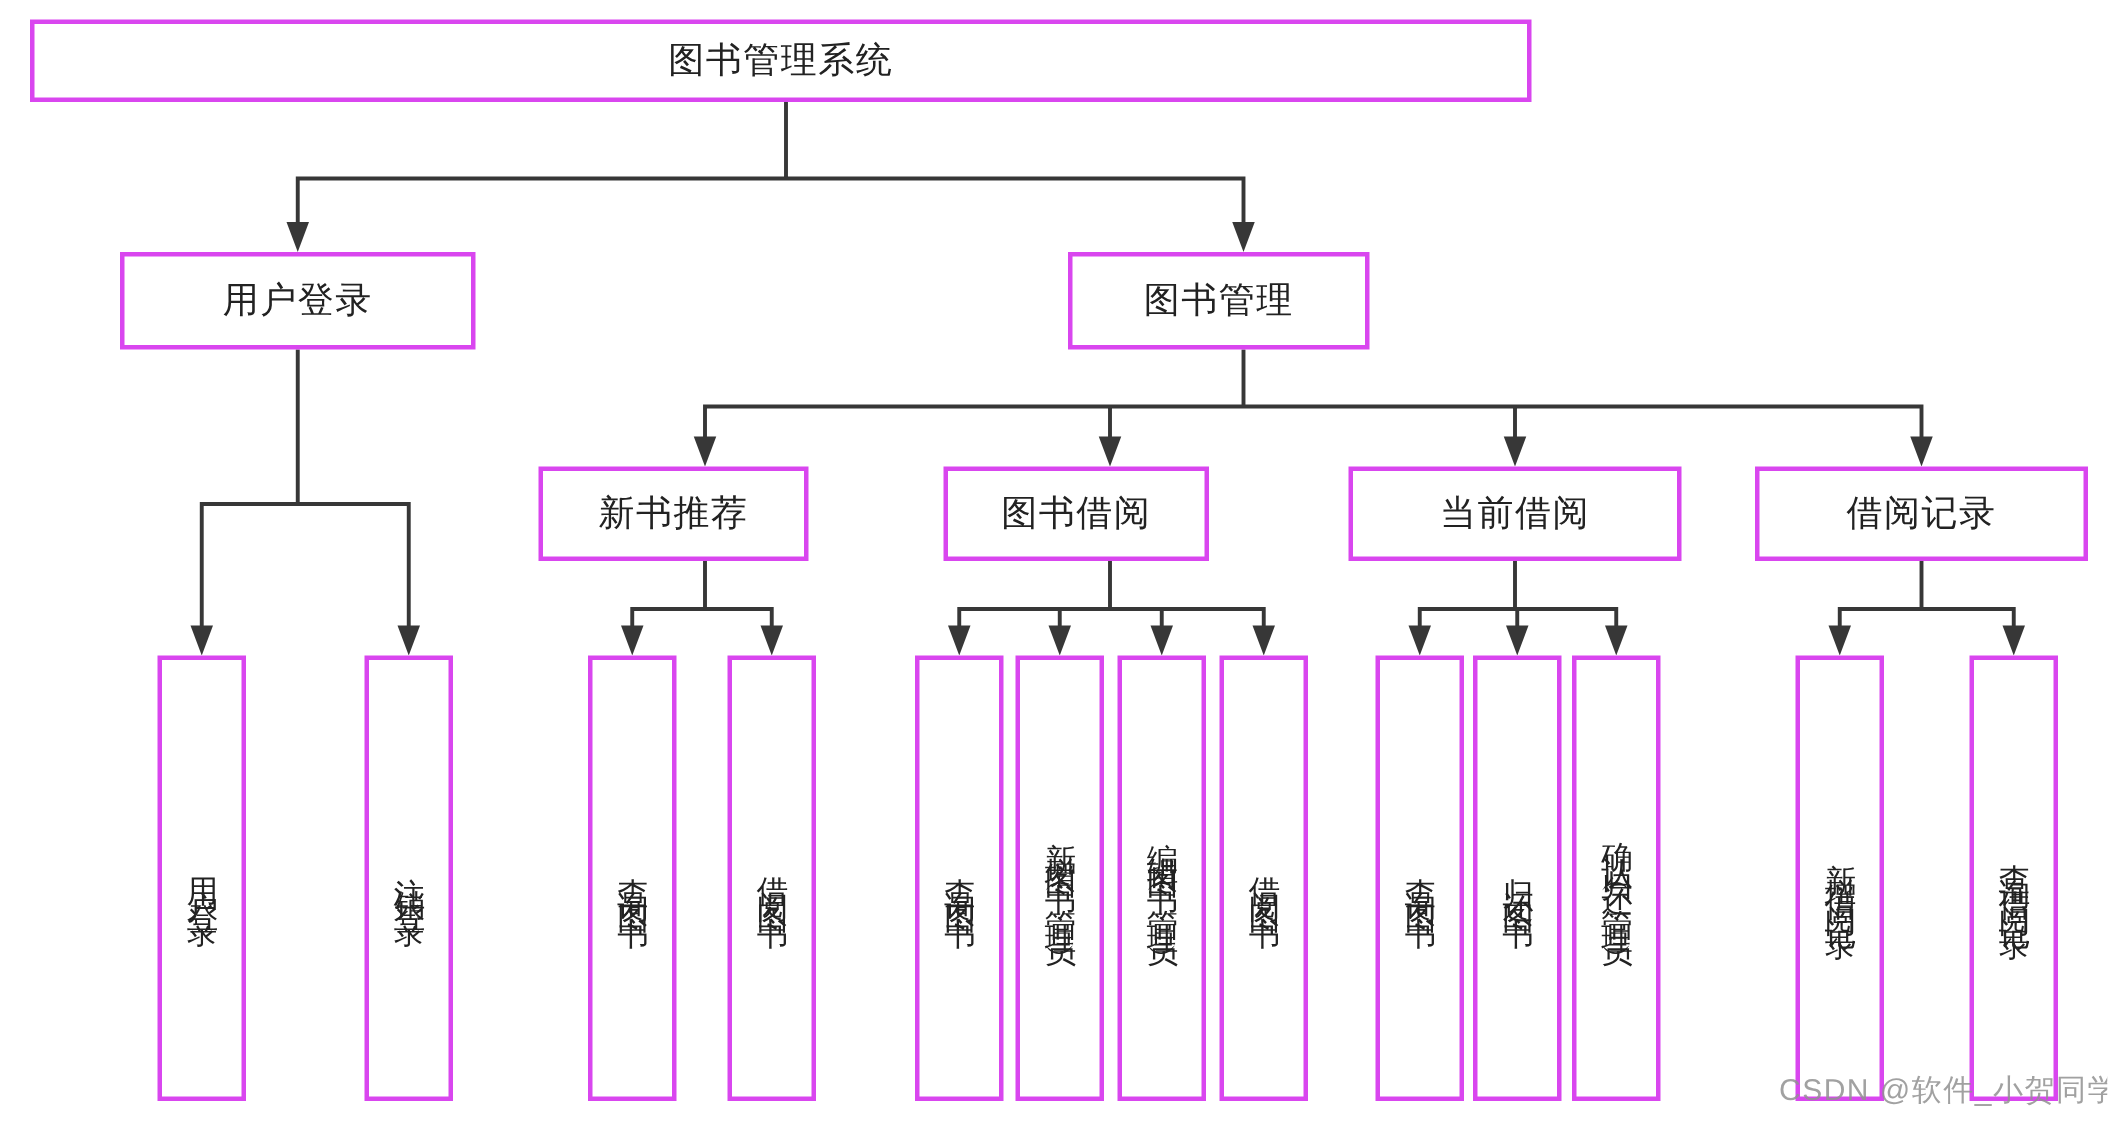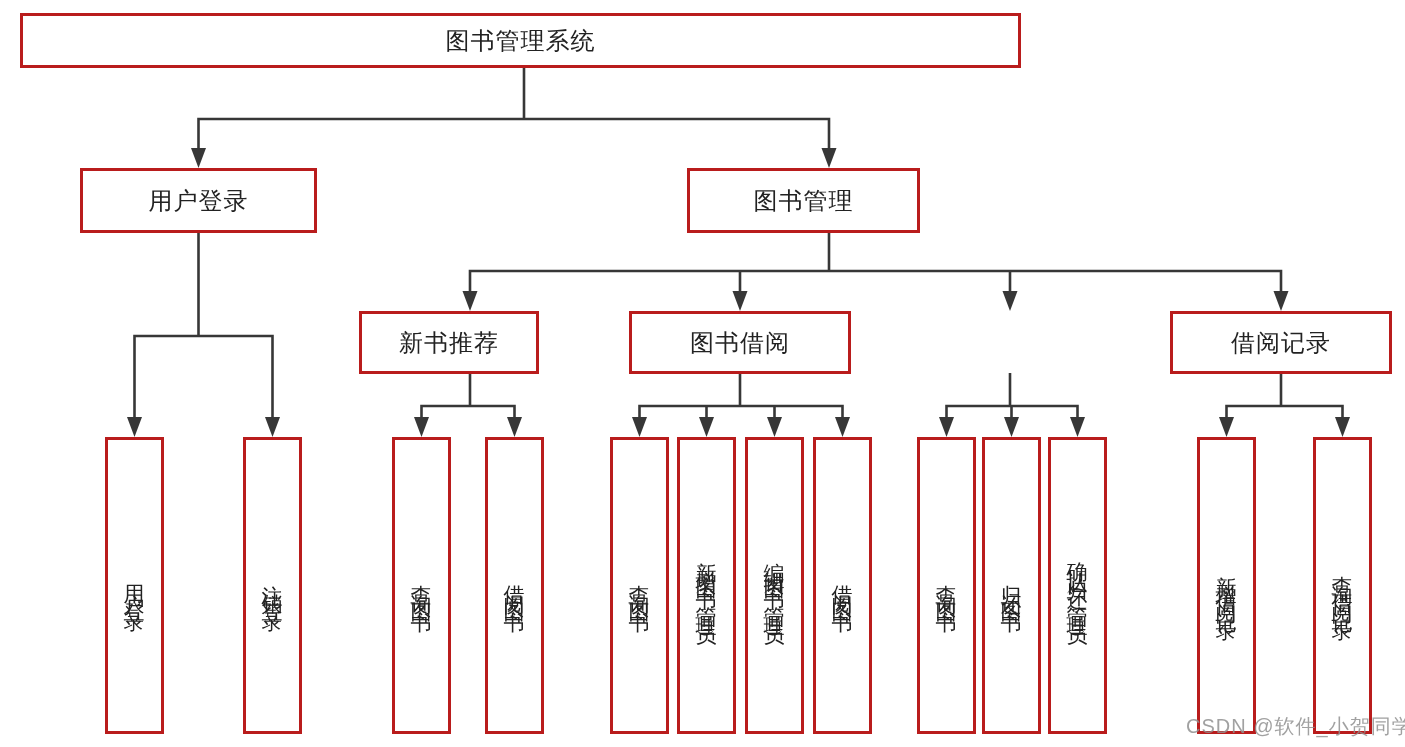--- a/index.html
+++ b/index.html
@@ -7,21 +7,21 @@
     position:relative;
     width:1405px;height:747px;
     background:#ffffff;
     font-family:"Liberation Sans","DejaVu Sans",sans-serif;
     overflow:hidden;
   }
   .connector-layer{position:absolute;left:0;top:0;width:1405px;height:747px;}
   .node{
     position:absolute;
     background:#ffffff;
-    border:3px solid #b91c1c;
+    border:3px solid #d946ef;
     box-sizing:border-box;
     display:flex;
     align-items:center;
     justify-content:center;
     color:#222222;
     z-index:2;
   }
   .h-node span{
     font-size:24px;
     letter-spacing:1px;
@@ -74,29 +74,32 @@
     <path fill="#373737" stroke="none" d="M1219 417 h15 L1226.5 437 z M1335 417 h15 L1342.5 437 z"></path>
   </svg>
 
   <div class="node h-node" style="left:20px;top:13px;width:1001px;height:55px">
     <span>图书管理系统</span>
   </div>
 
   <div class="node h-node" style="left:80px;top:168px;width:237px;height:65px">
     <span>用户登录</span>
   </div>
-  <div class="node h-node" style="left:687px;top:168px;width:233px;height:65px">
+  <div class="node h-node" style="left:712px;top:168px;width:201px;height:65px">
     <span>图书管理</span>
   </div>
 
   <div class="node h-node" style="left:359px;top:311px;width:180px;height:63px">
     <span>新书推荐</span>
   </div>
-  <div class="node h-node" style="left:629px;top:311px;width:222px;height:63px">
+  <div class="node h-node" style="left:629px;top:311px;width:177px;height:63px">
     <span>图书借阅</span>
+  </div>
+  <div class="node h-node" style="left:899px;top:311px;width:222px;height:63px">
+    <span>当前借阅</span>
   </div>
   <div class="node h-node" style="left:1170px;top:311px;width:222px;height:63px">
     <span>借阅记录</span>
   </div>
 
   <div class="node v-node" style="left:105px;top:437px;width:59px;height:297px">
     <span>用户登录</span>
   </div>
   <div class="node v-node" style="left:243px;top:437px;width:59px;height:297px">
     <span>注销登录</span>

